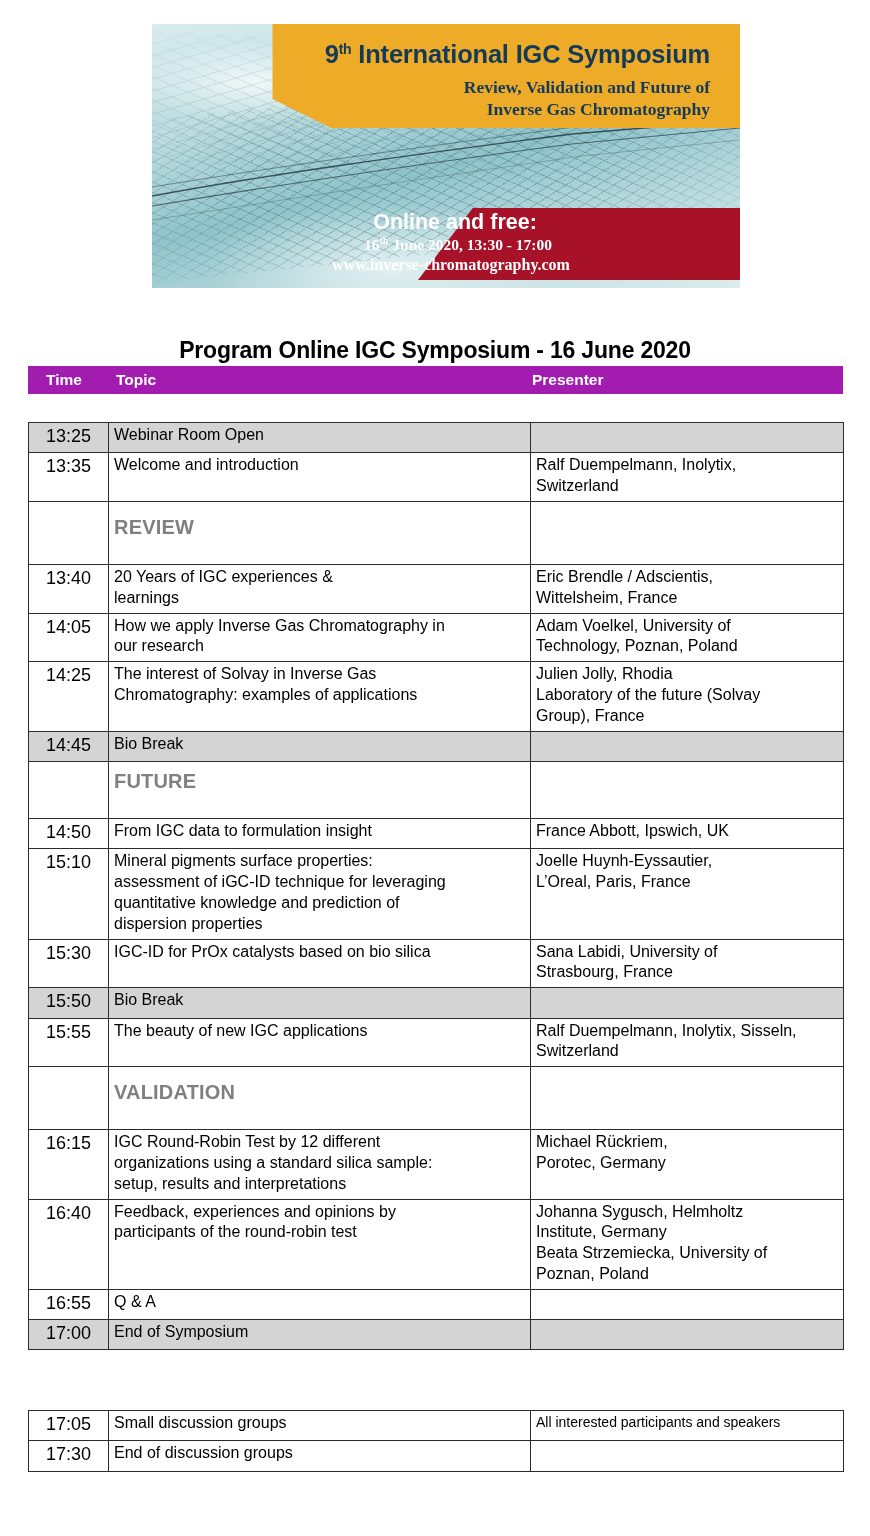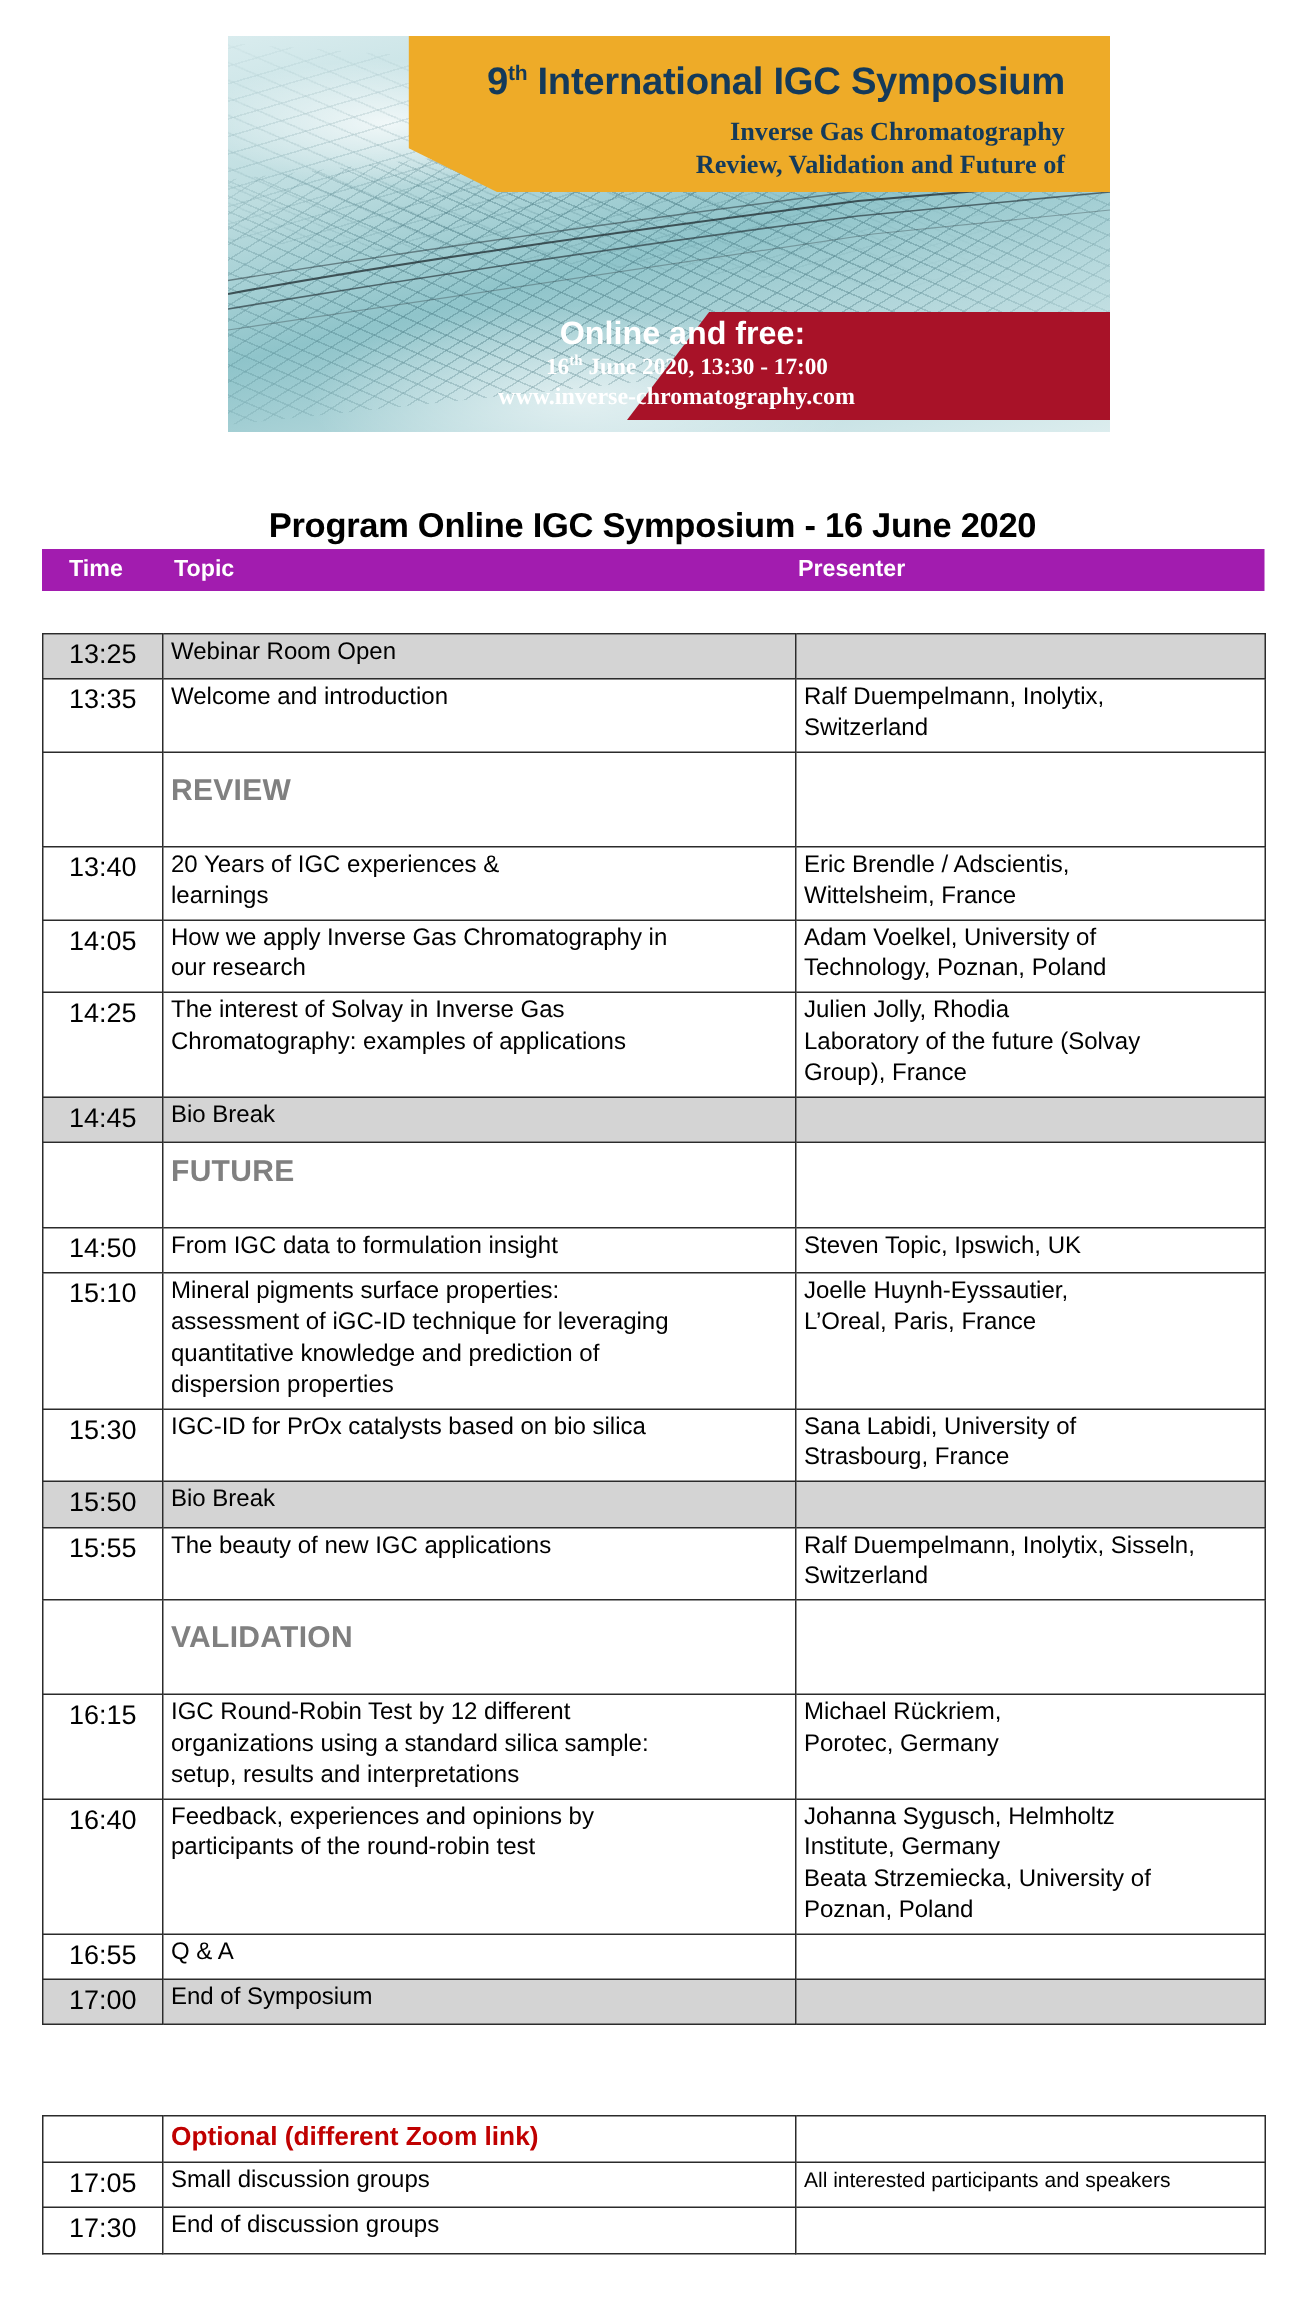--- a/index.html
+++ b/index.html
@@ -199,22 +199,22 @@
     <path d="M0,196 C130,176 260,156 430,132 L588,116" fill="none" stroke="#3a4b50" stroke-width="0.8" opacity=".4"></path>
   </svg>
 
   <div class="banner-yellow"></div>
 
   <div class="banner-title">
     <span>9</span><sup>th</sup><span> International IGC Symposium</span>
   </div>
 
   <div class="banner-sub">
+    <div>Review, Validation and Future of</div>
     <div>Inverse Gas Chromatography</div>
-    <div>Review, Validation and Future of</div>
   </div>
 
   <div class="banner-red"></div>
   <div class="banner-red-l1" style="bottom:auto; top:186px;padding-left:18px;">Online and free:</div>
   <div class="banner-red-l2" style="top:211px;">
     <span>16</span><sup>th</sup><span> June 2020, 13:30 - 17:00</span>
   </div>
   <div class="banner-red-l3" style="top:232px;">www.inverse-chromatography.com</div>
 </div>
 
@@ -269,21 +269,21 @@
         <td></td>
       </tr>
       <tr class="section">
         <td class="time"></td>
         <td class="topic" style="padding-top: 6px;">FUTURE</td>
         <td></td>
       </tr>
       <tr>
         <td class="time">14:50</td>
         <td class="topic">From IGC data to formulation insight</td>
-        <td>Steven Topic, Ipswich, UK</td>
+        <td>France Abbott, Ipswich, UK</td>
       </tr>
       <tr>
         <td class="time">15:10</td>
         <td class="topic">Mineral pigments surface properties:<br>assessment of iGC-ID technique for leveraging<br>quantitative knowledge and prediction of<br>dispersion properties</td>
         <td>Joelle Huynh-Eyssautier,<br>L’Oreal, Paris, France</td>
       </tr>
       <tr>
         <td class="time">15:30</td>
         <td class="topic">IGC-ID for PrOx catalysts based on bio silica</td>
         <td>Sana Labidi, University of<br>Strasbourg, France</td>
@@ -327,25 +327,20 @@
 </table>
 
 <table class="prog" id="opt-table">
   <colgroup>
     <col style="width:80px">
     <col style="width:422px">
     <col style="width:313px">
   </colgroup>
   <tbody>
       <tr>
-        <td class="time"></td>
-        <td class="topic"><span class="optional-label">Optional  (different Zoom link)</span></td>
-        <td></td>
-      </tr>
-      <tr>
         <td class="time">17:05</td>
         <td class="topic">Small discussion groups</td>
         <td class="small-note">All interested participants and speakers</td>
       </tr>
       <tr>
         <td class="time">17:30</td>
         <td class="topic">End of discussion groups</td>
         <td></td>
       </tr>
     </tbody>

